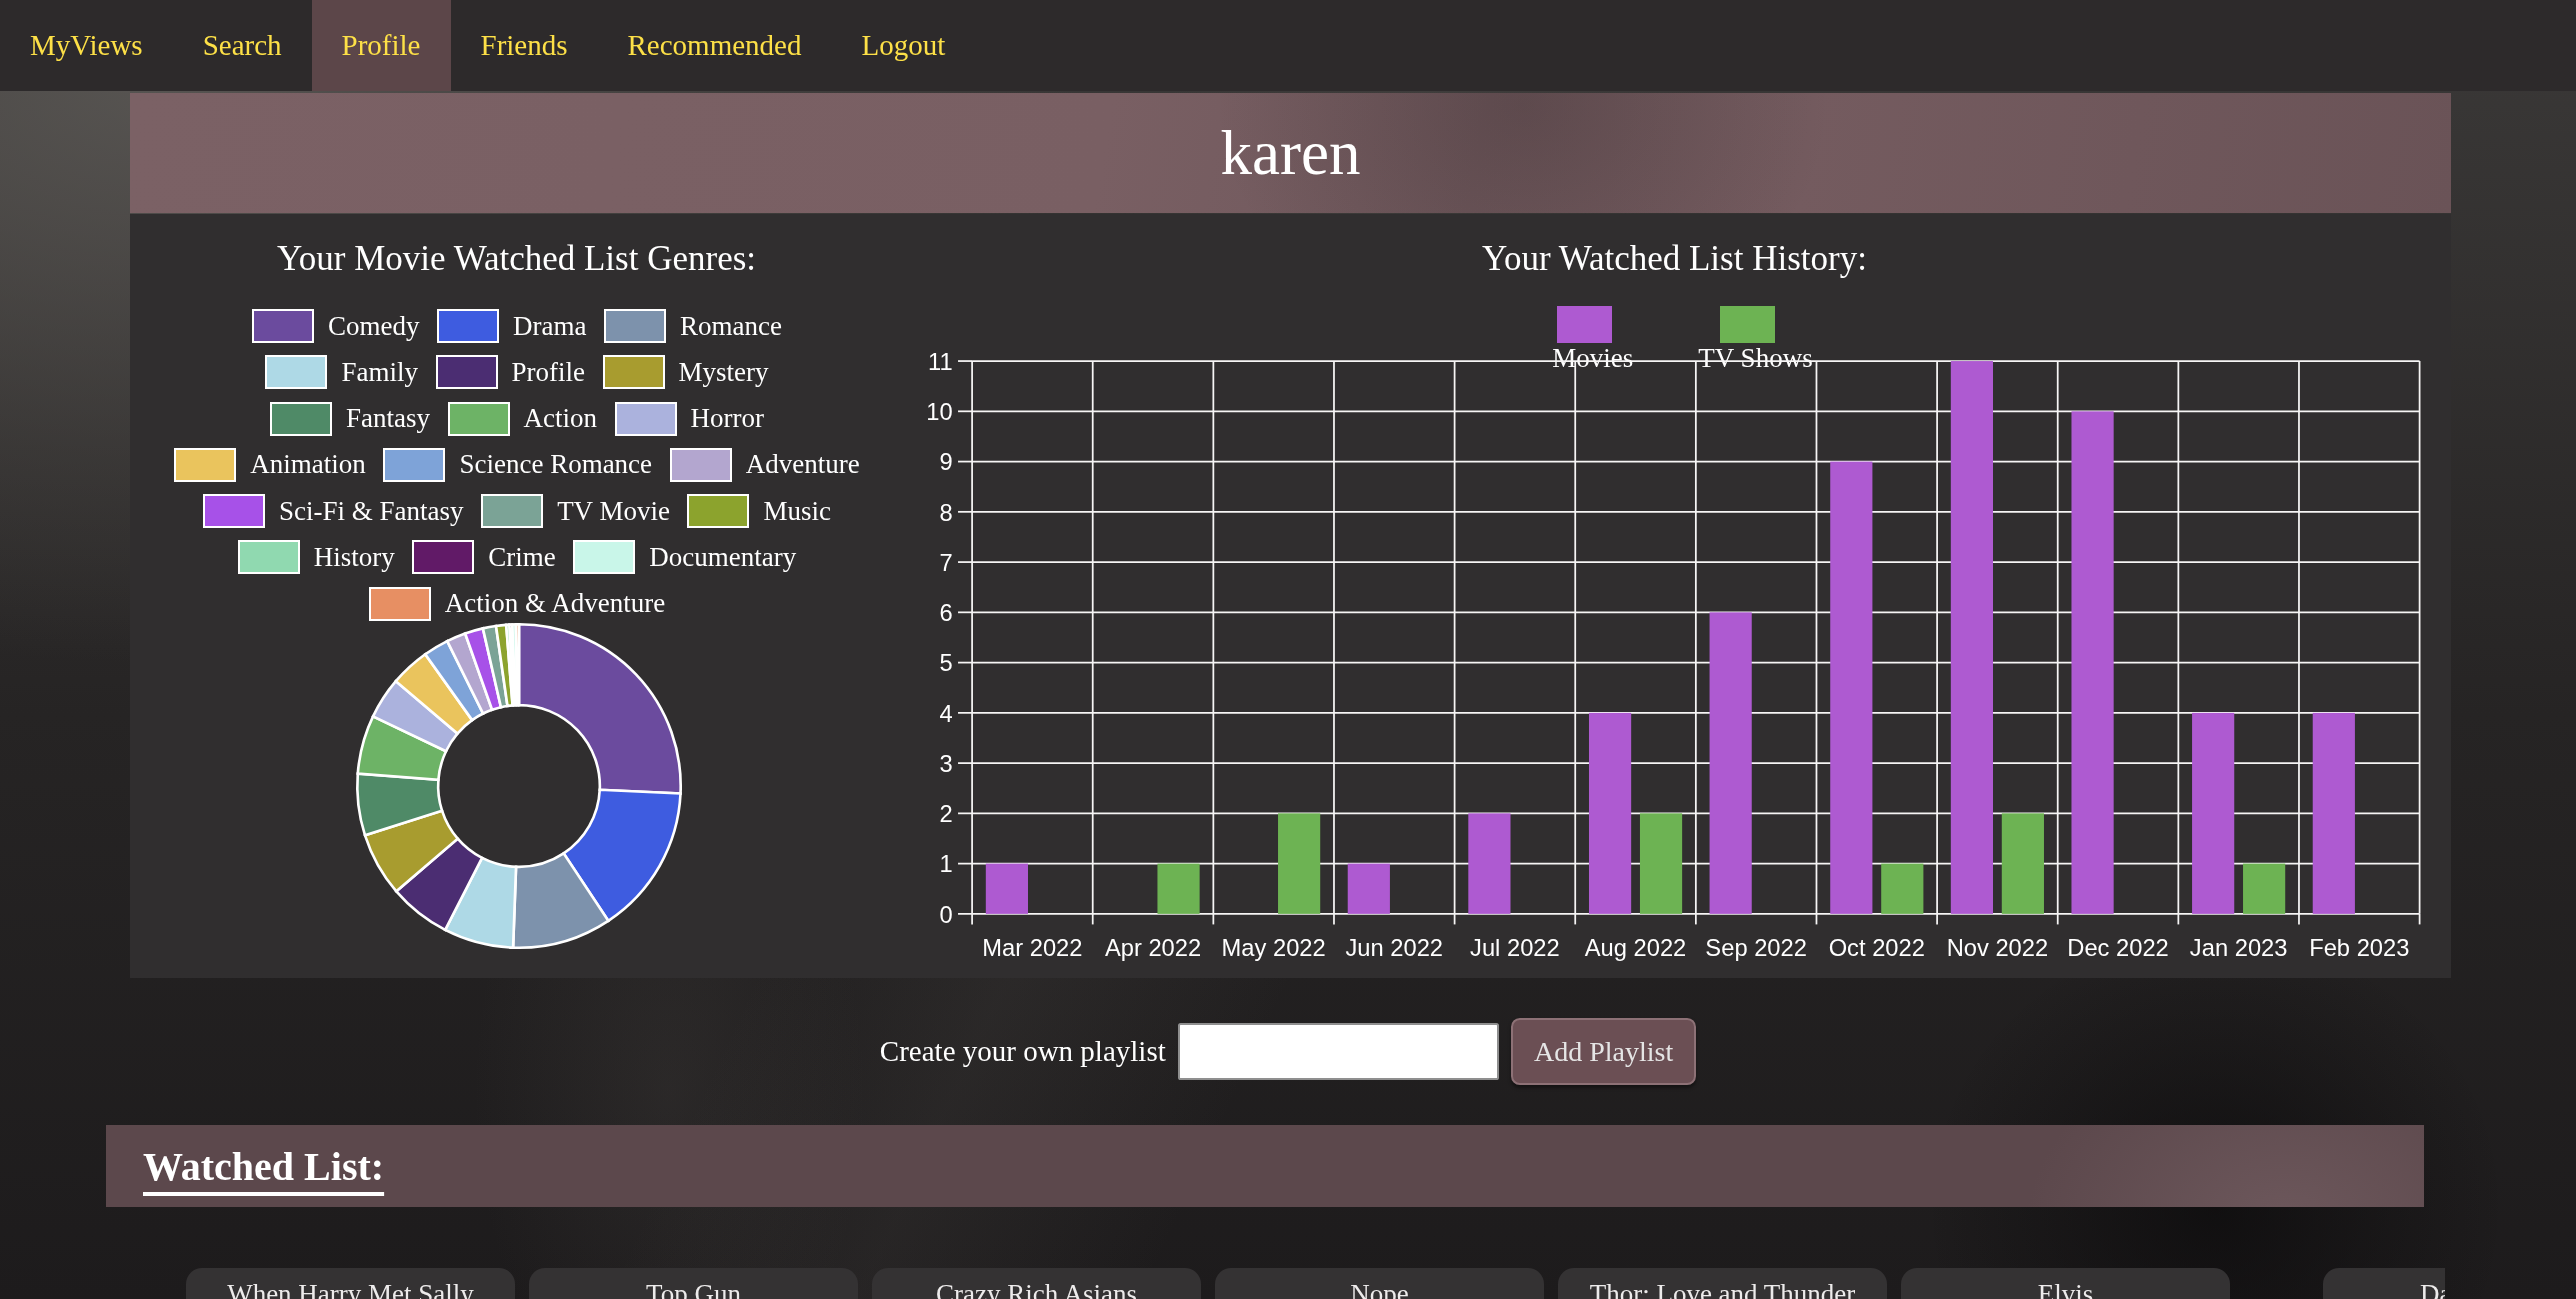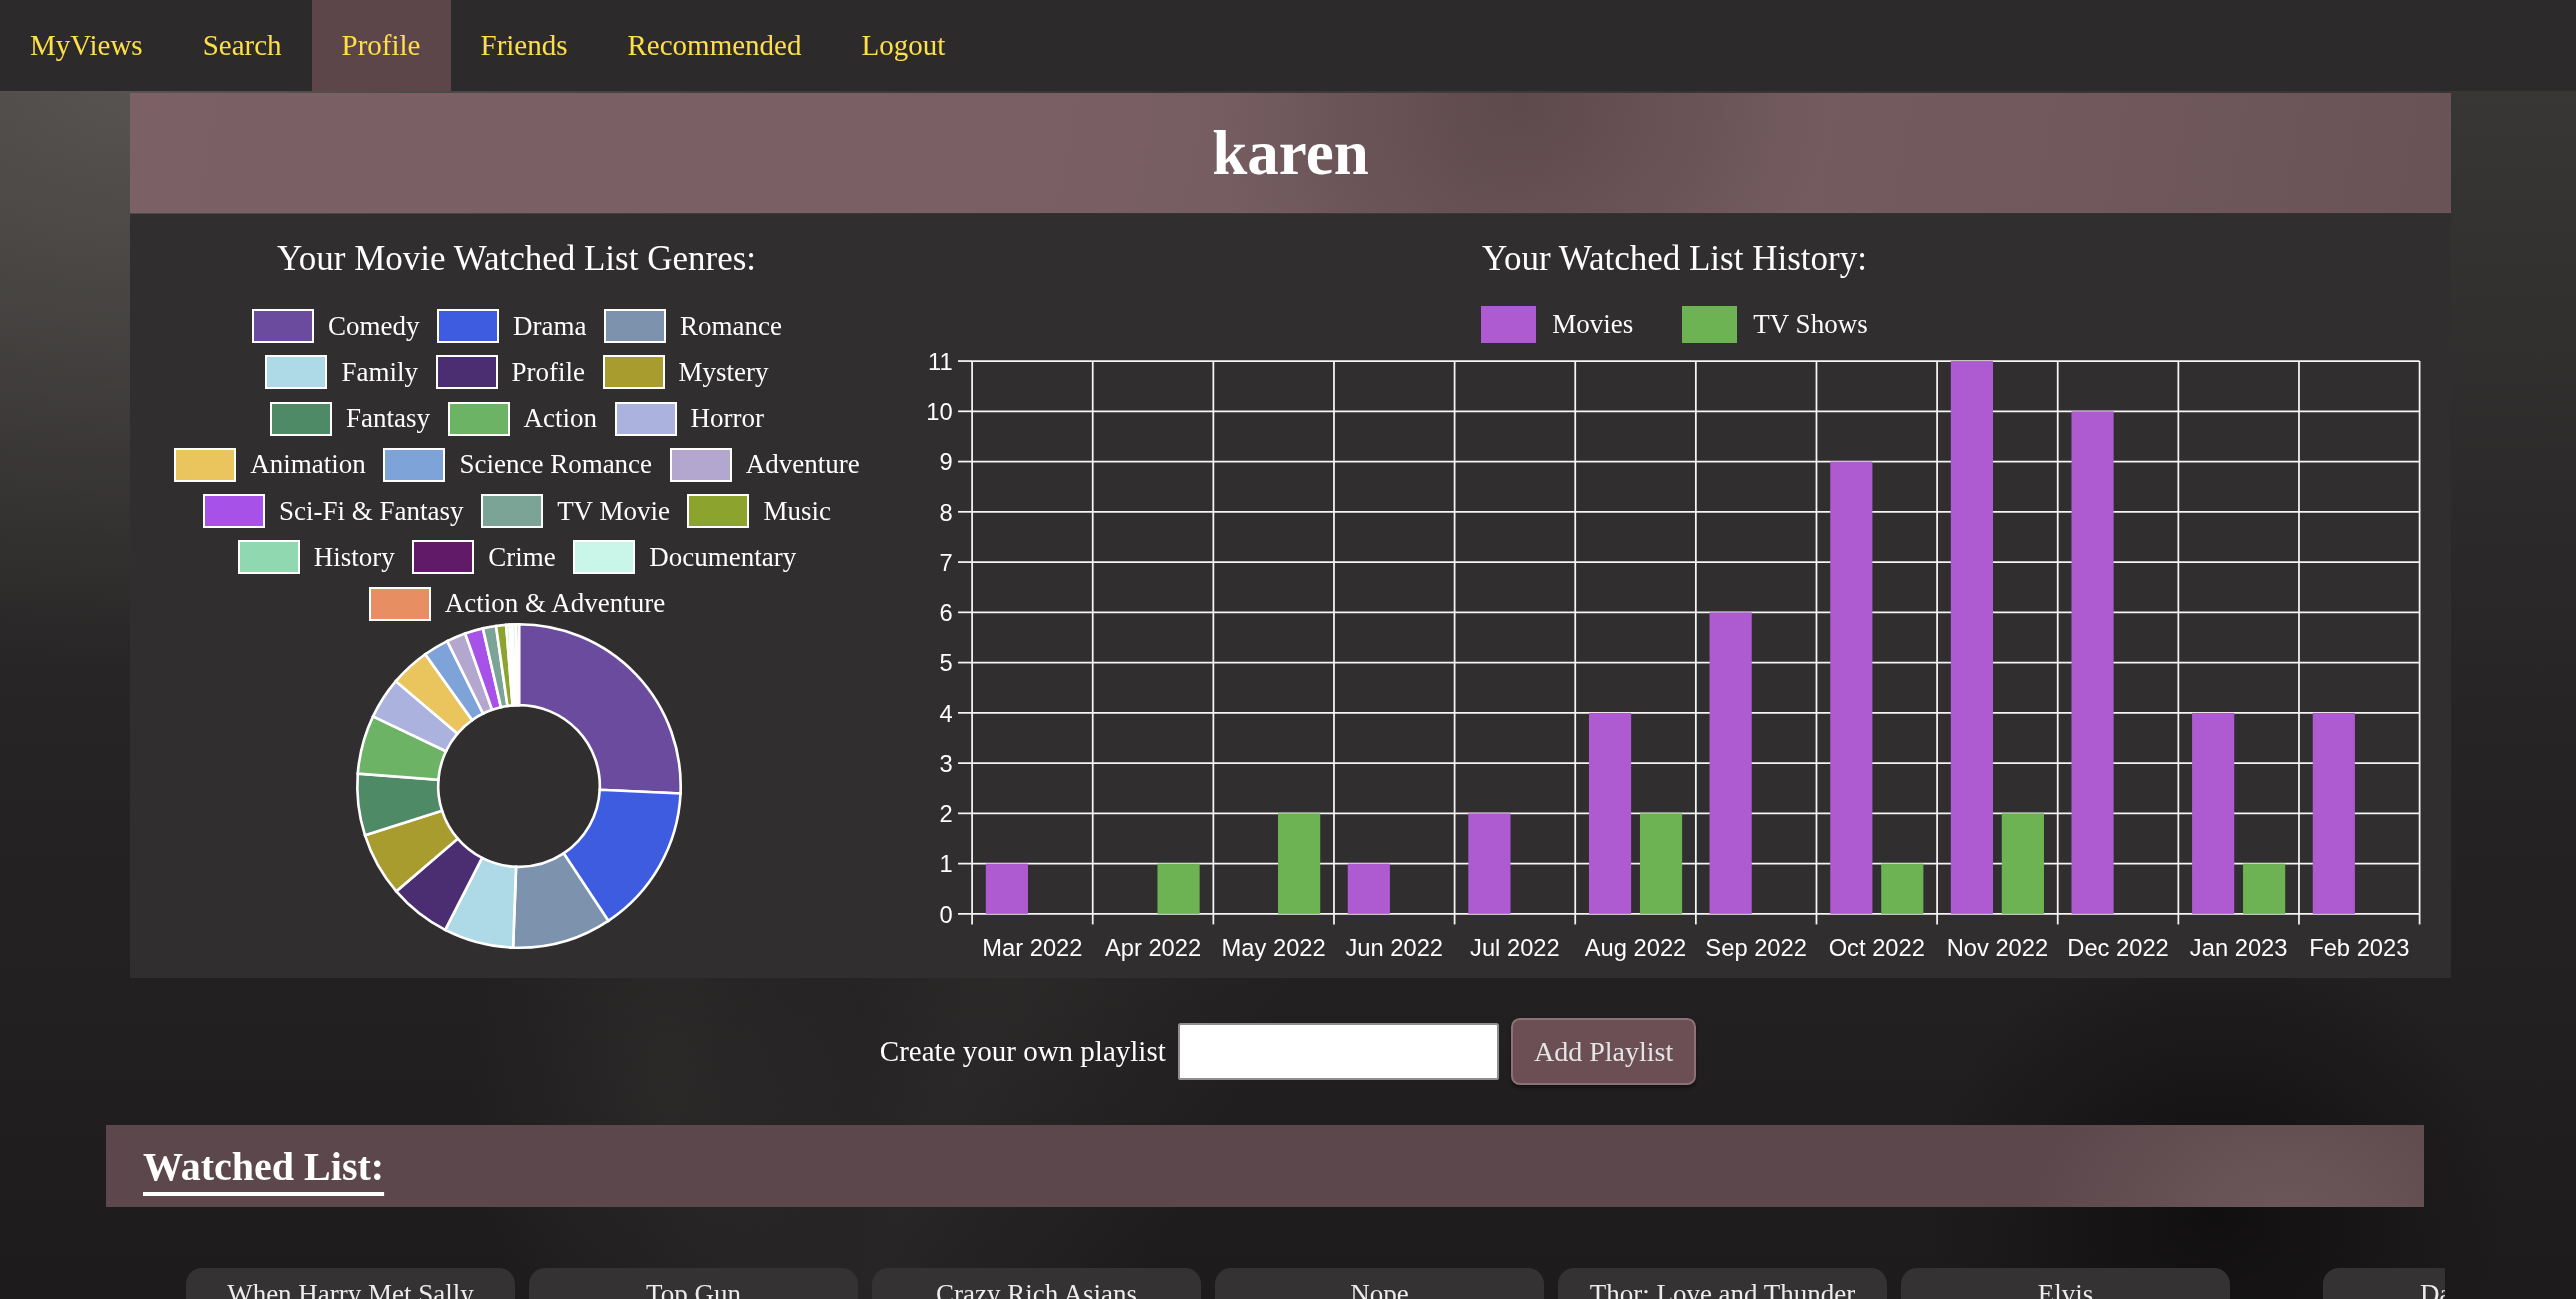--- a/index.html
+++ b/index.html
@@ -19,33 +19,33 @@
   .nav-item{display:flex;align-items:center;padding:0 30px;font-size:29px;color:#fde047;cursor:pointer;white-space:nowrap;}
   .nav-item.active{background:#5c4649;}
   
   .user-band{
     position:absolute;left:130px;top:93px;width:2321px;height:120px;
     background-image:
       radial-gradient(440px 352px at 60% 10%, rgba(40,30,32,0.25), rgba(0,0,0,0) 70%),
       linear-gradient(100deg,#7b6165 0%,#795f63 42%,#6f585c 58%,#745b5f 72%,#6a5357 100%);
     display:flex;align-items:center;justify-content:center;
   }
-  .user-band h1{margin:16px;font-size:63px;font-weight:bold;}
+  .user-band h1{margin:16px;font-size:63px;font-weight:normal;}
   
   .charts-panel{position:absolute;left:130px;top:214px;width:2321px;height:764px;background:#302e2f;}
   .section-title{position:absolute;width:879px;text-align:center;font-size:35px;font-weight:normal;margin:0;}
   #genres-title{left:77px;top:239px;}
   #history-title{left:1235px;top:239px;}
   .genre-legend{position:absolute;left:42px;top:309px;width:950px;display:flex;flex-direction:column;gap:12.3px;}
   .gl-row{display:flex;justify-content:center;align-items:center;column-gap:17.6px;}
   .gl-item{display:flex;align-items:center;cursor:pointer;}
   .swatch{display:inline-block;width:58px;height:30px;border:2.6px solid #fff;box-sizing:content-box;}
   .gl-label{font-size:27px;margin-left:14px;white-space:nowrap;}
   .chart-legend{position:absolute;left:1235px;top:306px;width:879px;display:flex;justify-content:center;align-items:center;column-gap:49px;}
-  .cl-item{display:flex;align-items:center;cursor:pointer;}
+  .cl-item{display:flex;align-items:center;cursor:pointer;flex-direction:column;}
   .cl-swatch{display:inline-block;width:55px;height:37px;}
   .cl-label{font-size:27px;margin-left:16px;}
   #donut-svg{position:absolute;left:345px;top:612px;}
   #bar-svg{position:absolute;left:914px;top:347px;}
   
   .playlist-row{position:absolute;left:0;top:1018px;width:100%;display:flex;justify-content:center;align-items:center;}
   .playlist-label{font-size:29px;margin-right:12.3px;}
   .playlist-input{width:299px;height:53px;background:#fff;border:2.6px solid #8f8f8f;border-radius:2.6px;font-size:26px;padding:0 8.8px;font-family:"Liberation Serif",serif;}
   .playlist-btn{margin-left:12.3px;height:67px;padding:0 21px;background:#6b4f54;color:#e5e5e5;border:2.6px solid #8d7176;border-radius:8.8px;font-size:28px;font-family:"Liberation Serif",serif;cursor:pointer;box-shadow:0 2.6px 3.5px rgba(0,0,0,0.4);}
   

